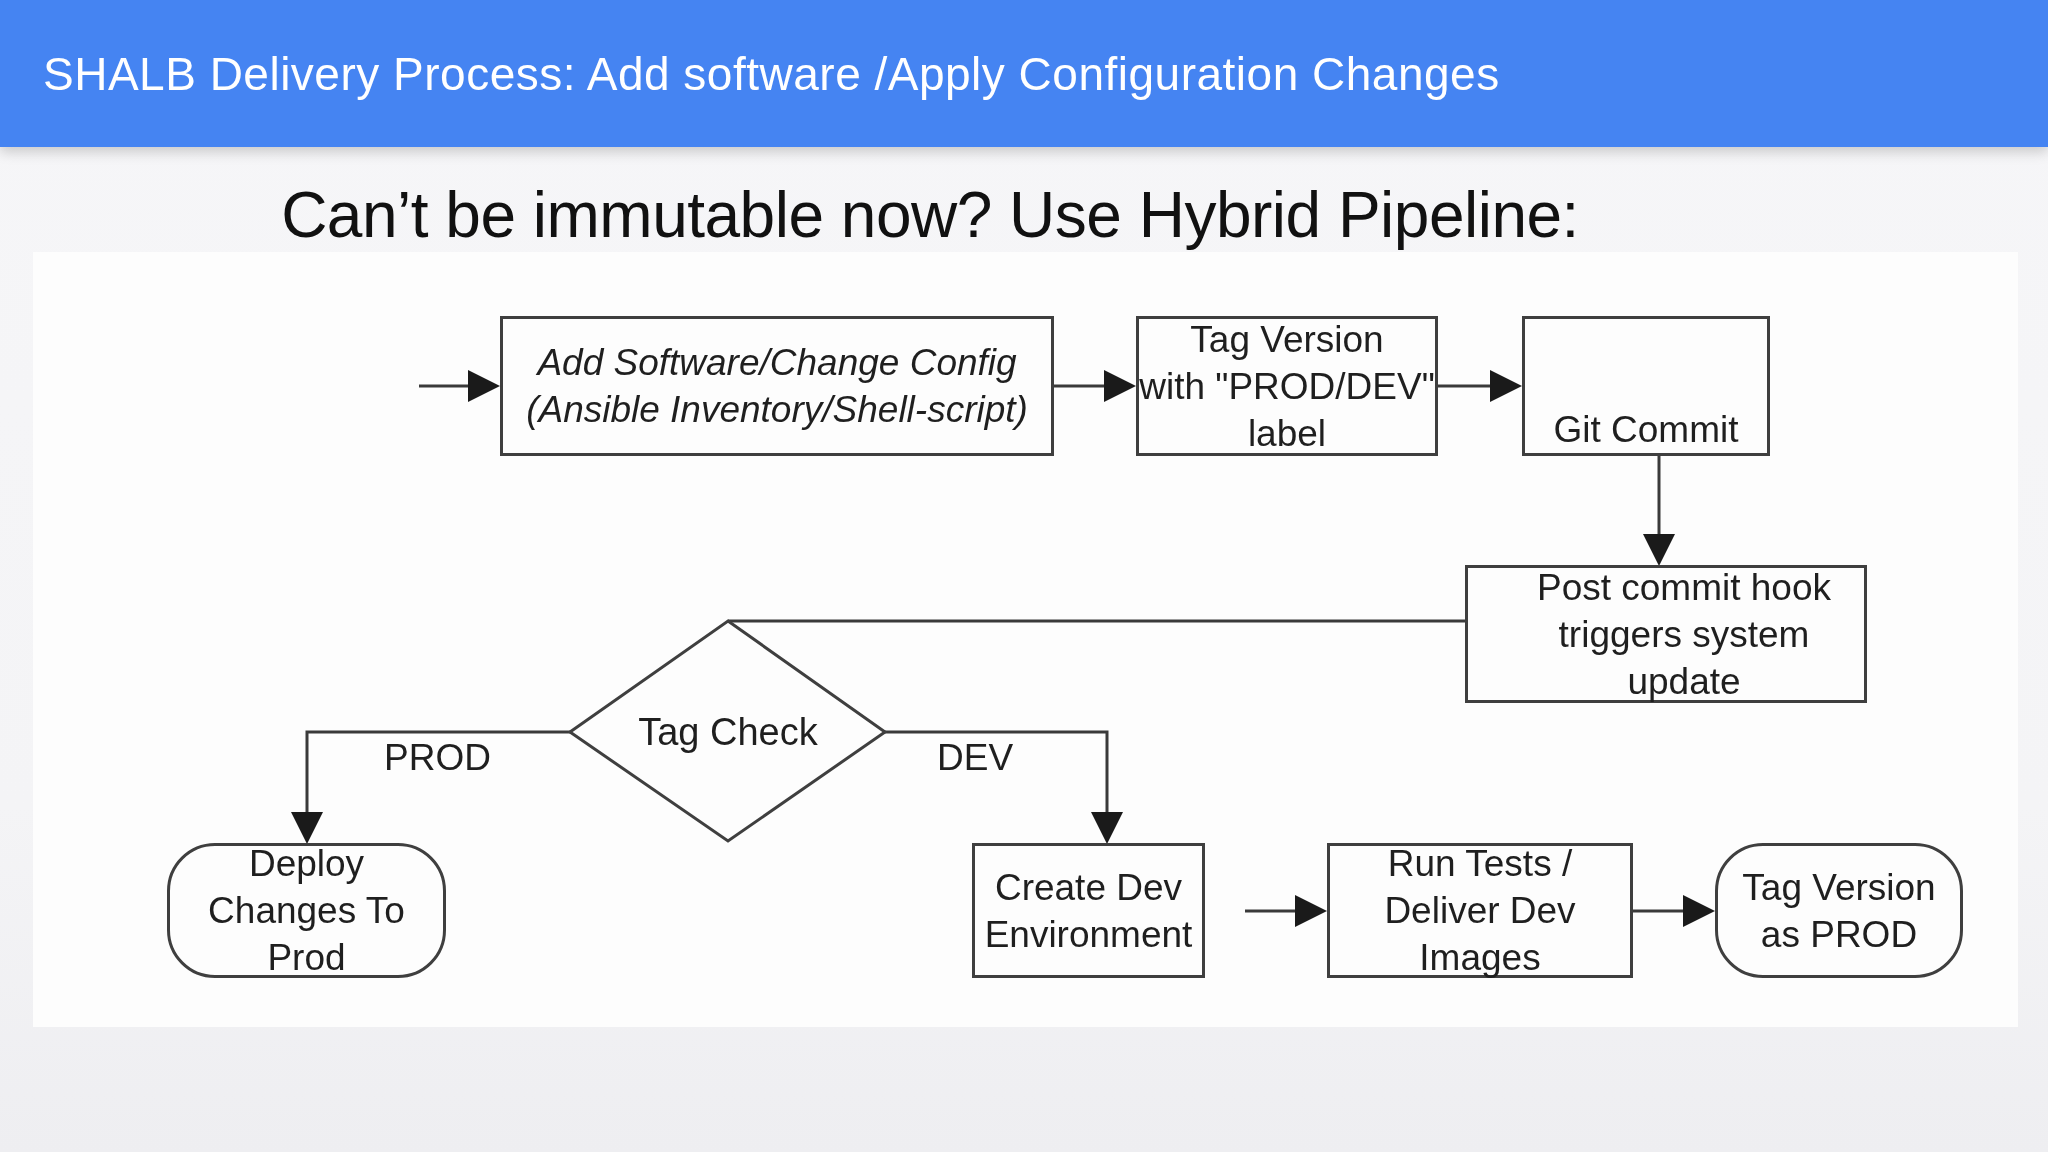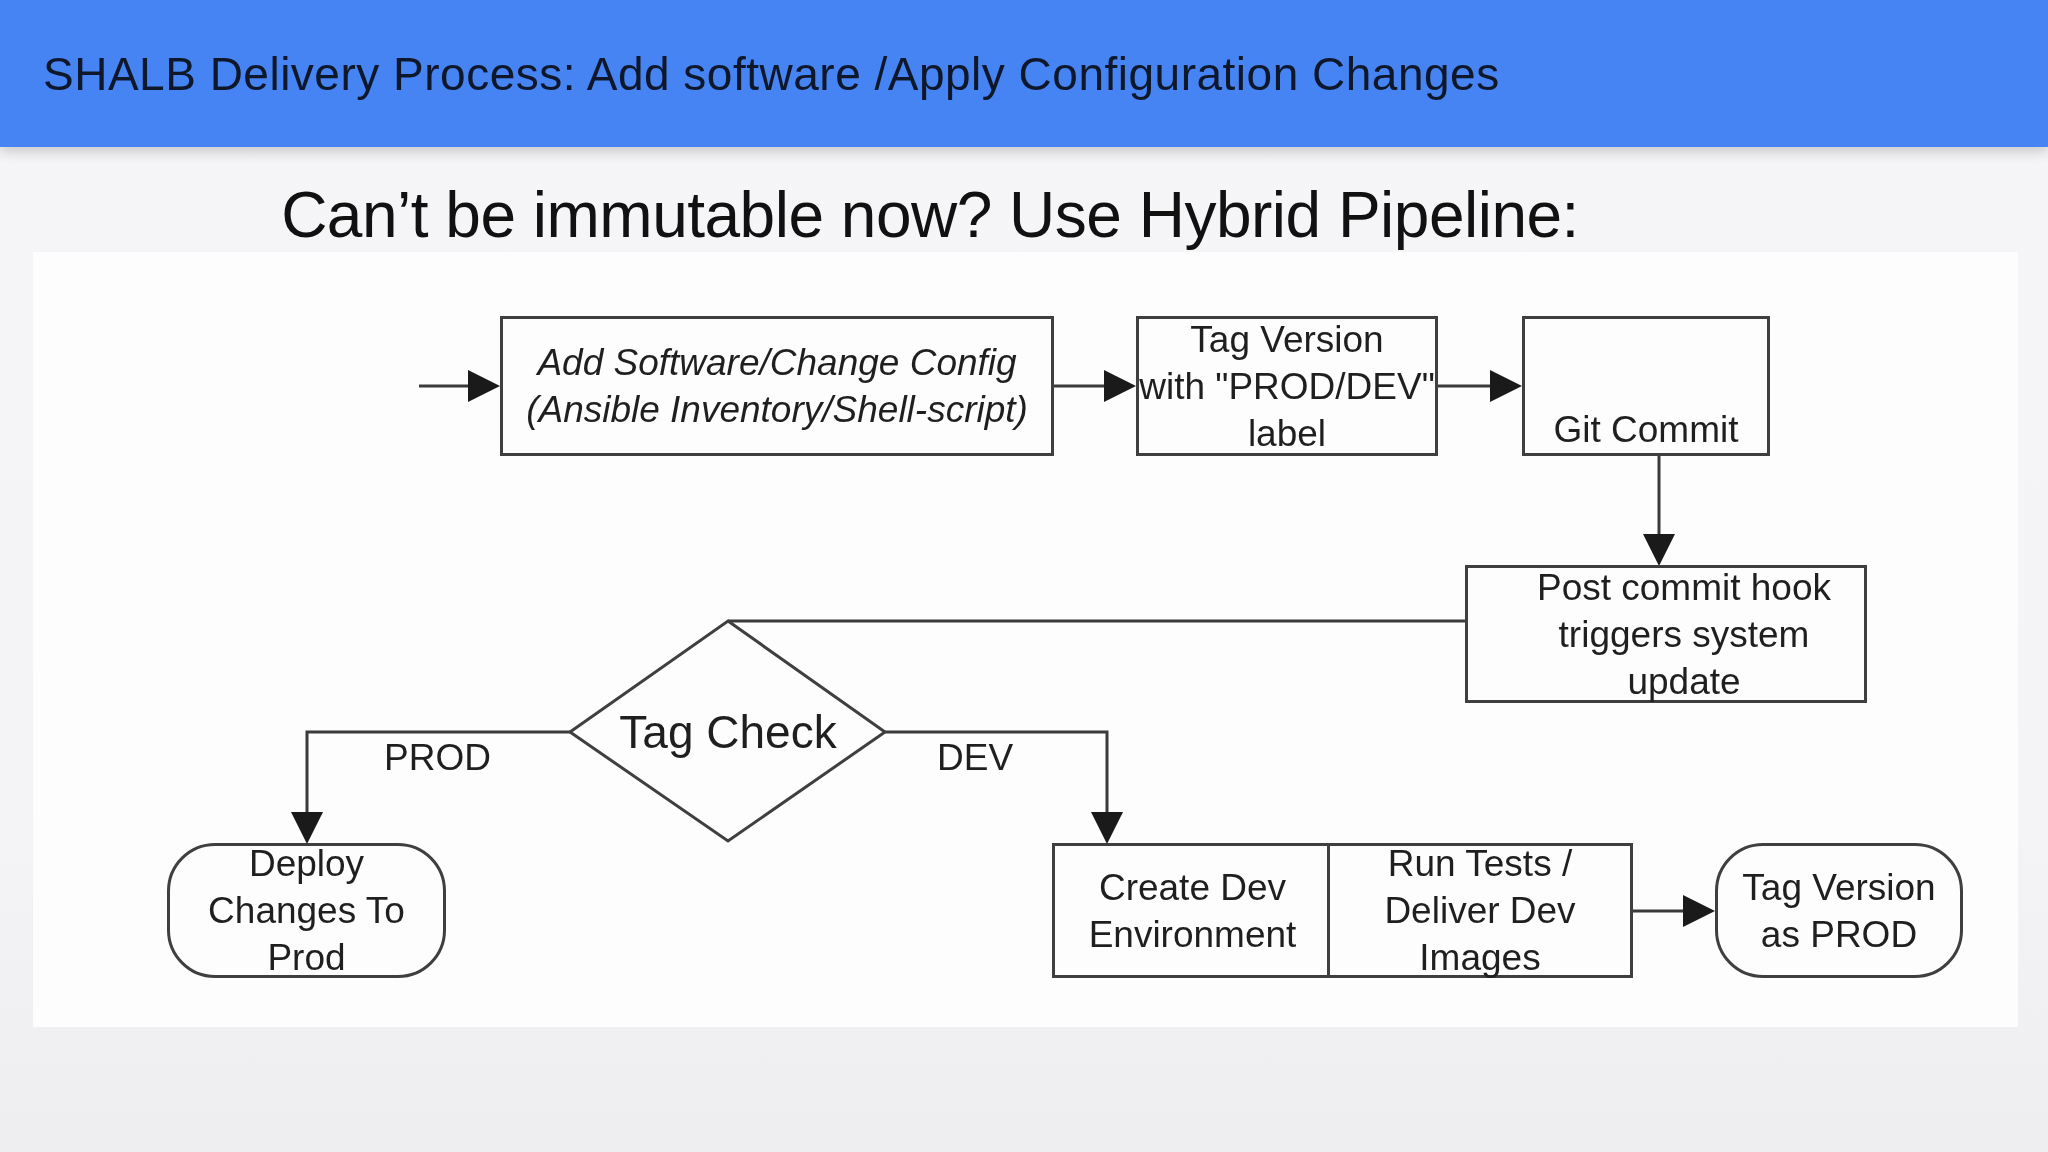--- a/index.html
+++ b/index.html
@@ -11,21 +11,21 @@
     overflow:hidden;
   }
   .app-header{
     position:absolute;left:0;top:0;width:2048px;height:147px;
     background:#4584f2;
     display:flex;align-items:center;
     box-shadow:0 5px 12px rgba(0,0,0,0.18);
     z-index:3;
   }
   .app-header-title{
-    color:#0f172a;font-size:46px;font-weight:400;
+    color:#ffffff;font-size:46px;font-weight:400;
     padding-left:43px;letter-spacing:0.5px;white-space:nowrap;
   }
   .headline{
     position:absolute;left:0;top:178px;width:1860px;
     text-align:center;font-size:64px;font-weight:400;color:#111111;
     z-index:2;letter-spacing:-0.5px;
   }
   .panel{
     position:absolute;left:33px;top:252px;width:1985px;height:775px;
     background:#fdfdfd;z-index:0;
@@ -42,30 +42,30 @@
     text-align:center;white-space:pre-line;
   }
   .rounded{border-radius:48px;}
   .edge-label{
     position:absolute;z-index:2;
     font-size:37px;color:#1f1f1f;text-align:left;
   }
   .diamond-label{
     position:absolute;z-index:2;
     display:flex;align-items:center;justify-content:center;
-    font-size:46px;color:#1f1f1f;
+    font-size:38px;color:#1f1f1f;
   }
   
   #n-checkout    {left:85px;  top:316px; width:334px; height:140px;}
   #n-addsoft     {left:500px; top:316px; width:554px; height:140px;font-style:italic;}
   #n-tagversion  {left:1136px;top:316px; width:302px; height:140px;}
   #n-gitcommit   {left:1522px;top:316px; width:248px; height:140px;align-items:flex-end;}
   #n-postcommit  {left:1465px;top:565px; width:402px; height:138px;padding-left:36px;}
   #n-deployprod  {left:167px; top:843px; width:279px; height:135px;align-items:center;}
-  #n-createdev   {left:1052px; top:843px; width:281px; height:135px;}
+  #n-createdev   {left:972px; top:843px; width:233px; height:135px;}
   #n-runtests    {left:1327px;top:843px; width:306px; height:135px;}
   #n-tagasprod   {left:1715px;top:843px; width:248px; height:135px;}
   #l-tagcheck    {left:578px; top:706px; width:300px; height:52px;}
   #l-prod        {left:384px; top:737px; width:122px;}
   #l-dev         {left:937px; top:737px; width:122px;}
 </style>
 </head>
 <body>
 
 <div class="page">

